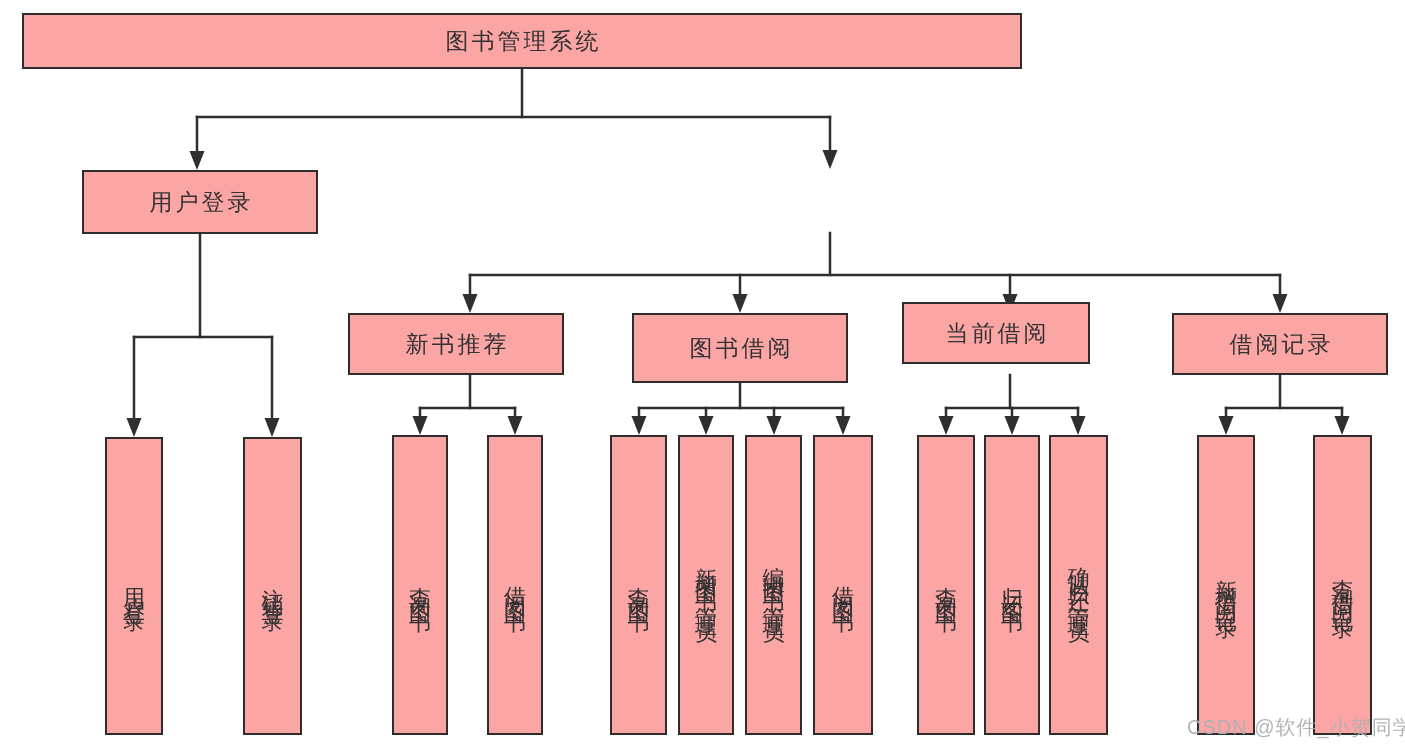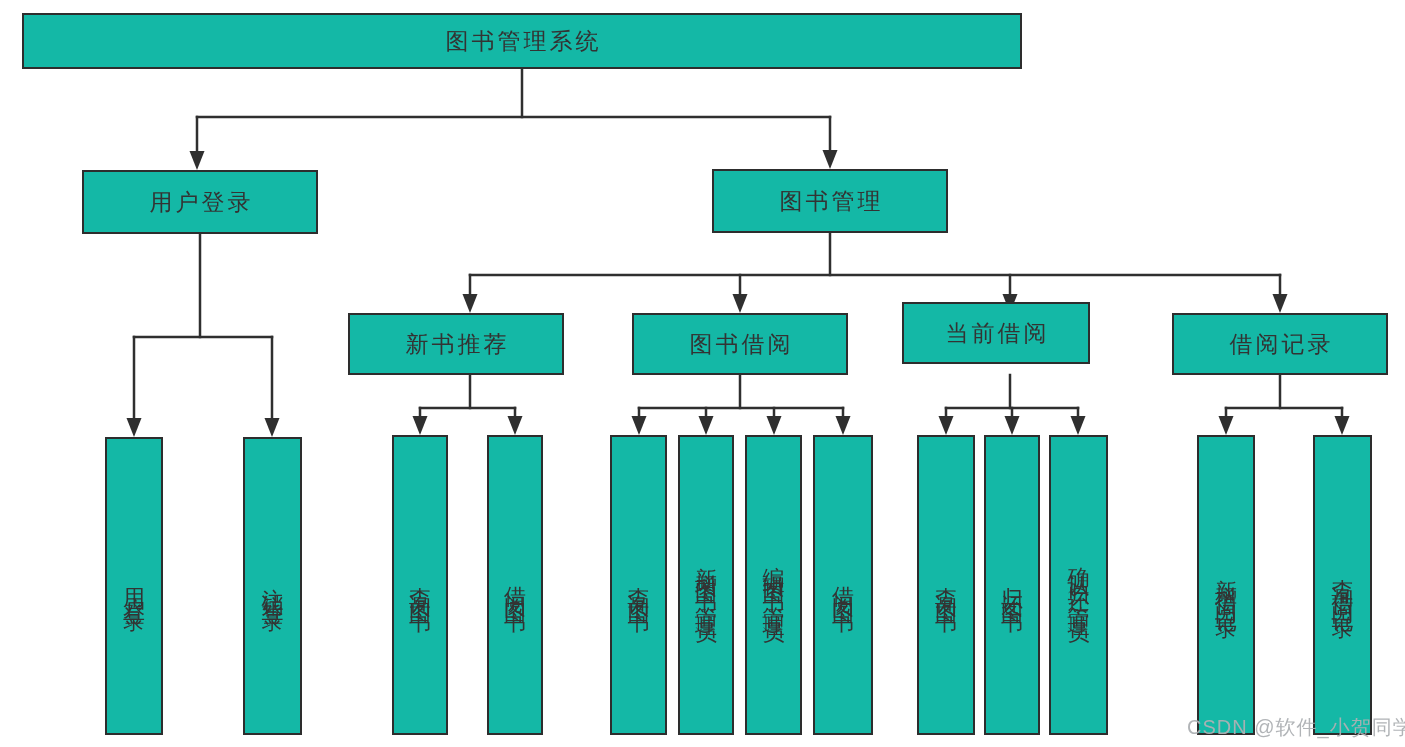--- a/index.html
+++ b/index.html
@@ -17,21 +17,21 @@
   }
   .wires {
     position: absolute;
     left: 0;
     top: 0;
     z-index: 1;
   }
   .node {
     position: absolute;
     box-sizing: border-box;
-    background: #14b8a6;
+    background: #fca5a5;
     border: 2.5px solid #2d2d2d;
     display: flex;
     align-items: center;
     justify-content: center;
     color: #333333;
     z-index: 2;
   }
   .node.h {
     font-size: 23px;
     letter-spacing: 3px;
@@ -109,24 +109,23 @@
       <polygon points="1070.5,416 1085.5,416 1078,435" fill="#2f2f2f"></polygon>
       <line x1="1226" y1="408" x2="1226" y2="418" stroke="#2f2f2f" stroke-width="2.5" stroke-linecap="square"></line>
       <polygon points="1218.5,416 1233.5,416 1226,435" fill="#2f2f2f"></polygon>
       <line x1="1342" y1="408" x2="1342" y2="418" stroke="#2f2f2f" stroke-width="2.5" stroke-linecap="square"></line>
       <polygon points="1334.5,416 1349.5,416 1342,435" fill="#2f2f2f"></polygon>
     </svg>
 
   <div class="node h" style="left:22px;top:13px;width:1000px;height:56px">图书管理系统</div>
 
   <div class="node h" style="left:82px;top:170px;width:236px;height:64px">用户登录</div>
-  <div class="node h" style="left:712px;top:169px;width:236px;height:64px">图书管理</div>
 
   <div class="node h" style="left:348px;top:313px;width:216px;height:62px">新书推荐</div>
-  <div class="node h" style="left:632px;top:313px;width:216px;height:62px">图书借阅</div>
+  <div class="node h" style="left:632px;top:313px;width:216px;height:70px">图书借阅</div>
   <div class="node h" style="left:902px;top:302px;width:188px;height:62px">当前借阅</div>
   <div class="node h" style="left:1172px;top:313px;width:216px;height:62px">借阅记录</div>
 
   <div class="node v" style="left:105px;top:437px;width:58px;height:298px">用户登录</div>
   <div class="node v" style="left:243px;top:437px;width:59px;height:298px">注销登录</div>
 
   <div class="node v" style="left:392px;top:435px;width:56px;height:300px">查询图书</div>
   <div class="node v" style="left:487px;top:435px;width:56px;height:300px">借阅图书</div>
 
   <div class="node v" style="left:610px;top:435px;width:57px;height:300px">查询图书</div>

